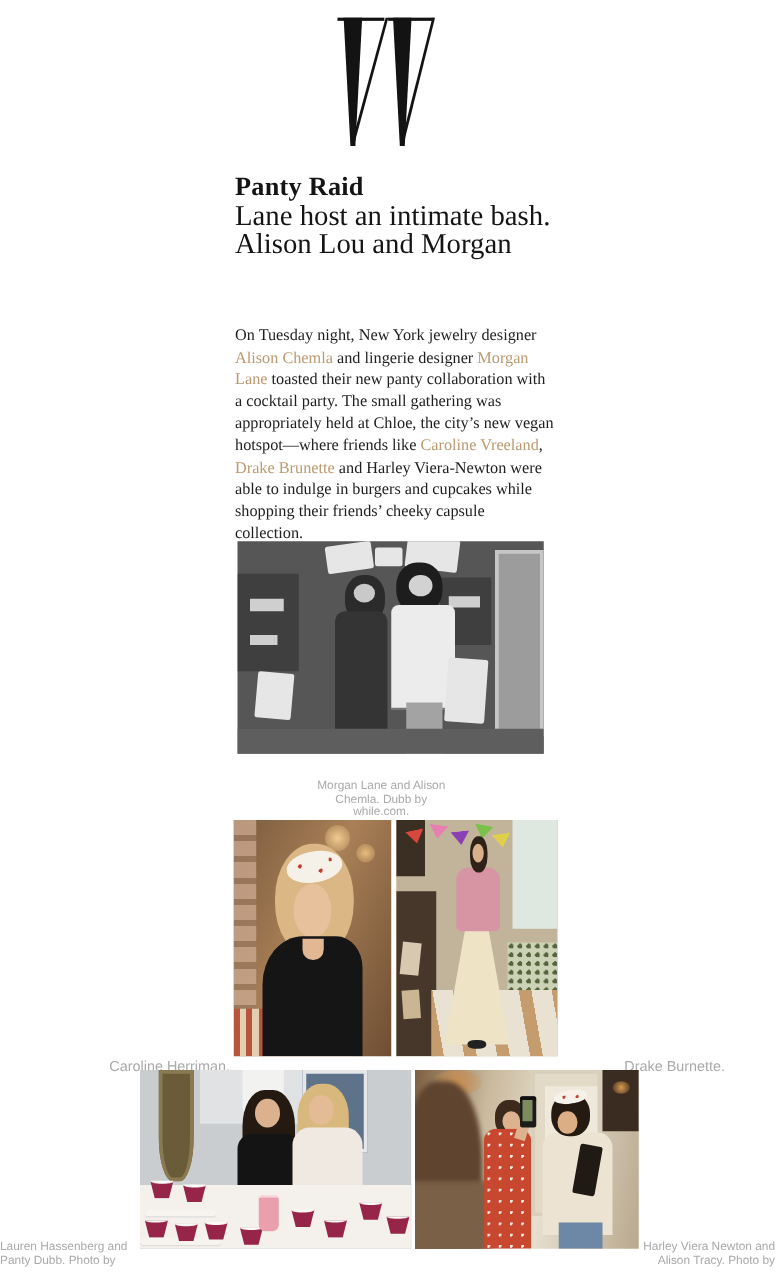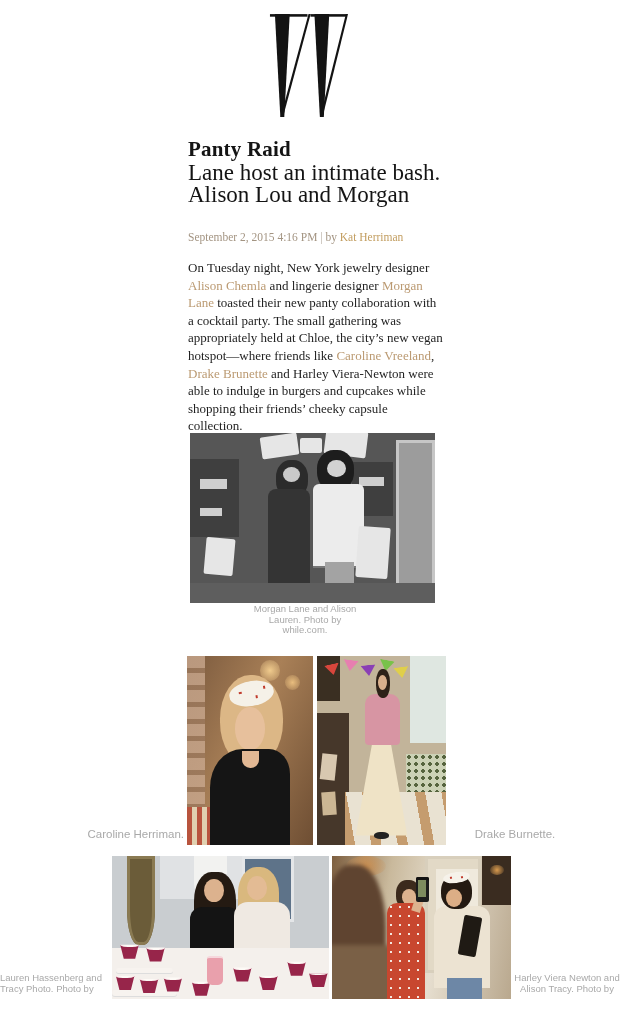--- a/index.html
+++ b/index.html
@@ -19,26 +19,26 @@
   #byline{left:188px;top:231px;font-size:11.5px;color:var(--c-meta,#a39482);white-space:nowrap;}
   #byline a{color:var(--c-author_link,#c29d5f);text-decoration:none;cursor:pointer;}
   #byline .sep{color:#b5aca0;}
 
   
   #body-copy{left:188px;top:259px;width:256px;font-size:13px;line-height:17.6px;
              color:#1e1e1e;}
   #body-copy a.body-link{color:var(--c-link,#bb9a72);text-decoration:none;cursor:pointer;}
 
   
-  .caption{font-family:"Liberation Sans", sans-serif;color:var(--c-caption,#a9a9a9);}
+  .caption{font-family:"Liberation Sans", sans-serif;color:var(--c-caption,#a9a9a9);margin-top:20px;}
   #cap-1{left:225px;top:604px;width:160px;text-align:center;font-size:9.5px;line-height:10.5px;}
   #cap-2{left:50px;top:828px;width:134px;text-align:right;font-size:11.5px;}
-  #cap-3{left:450px;top:828px;width:130px;text-align:center;font-size:11.5px;}
+  #cap-3{left:450px;top:828px;width:130px;text-align:right;font-size:11.5px;}
   #cap-4{left:0px;top:972px;width:110px;text-align:left;font-size:9.5px;line-height:11px;}
-  #cap-5{left:514px;top:972px;width:106px;text-align:center;font-size:9.5px;line-height:11px;}
+  #cap-5{left:514px;top:972px;width:106px;text-align:right;font-size:9.5px;line-height:11px;}
 
   
   .ph{overflow:hidden;background:#888;}
   .ph *{position:absolute;}
   #ph-1{left:190px;top:433px;width:245px;height:170px;background:#565656;}
   #ph-2{left:187px;top:656px;width:126px;height:189px;
         background:linear-gradient(115deg,#7b5a3e,#a98057 45%,#6e4e33);}
   #ph-3{left:317px;top:656px;width:129px;height:189px;background:#c2b49a;}
   #ph-4{left:112px;top:856px;width:217px;height:143px;background:#c9cdd0;}
   #ph-5{left:332px;top:856px;width:179px;height:143px;
@@ -160,26 +160,20 @@
     </svg>
   </a>
 
   <h1 id="title" class="abs" style="margin:0;">Panty Raid</h1>
 
   <div id="subtitle" class="abs">
     <div>Lane host an intimate bash.</div>
     <div>Alison Lou and Morgan</div>
   </div>
 
-  <div id="byline" class="abs">
-    <span>September 2, 2015 4:16 PM</span>
-    <span class="sep">|</span>
-    <span>by</span>
-    <a>Kat Herriman</a>
-  </div>
 
   <p id="body-copy" class="abs" style="margin:0;"><span>On Tuesday night, New York jewelry designer </span><a class="body-link">Alison Chemla</a><span> and lingerie designer </span><a class="body-link">Morgan Lane</a><span> toasted their new panty collaboration with a cocktail party. The small gathering was appropriately held at Chloe, the city’s new vegan hotspot—where friends like </span><a class="body-link">Caroline Vreeland</a><span>, </span><a class="body-link">Drake Brunette</a><span> and Harley Viera-Newton were able to indulge in burgers and cupcakes while shopping their friends’ cheeky capsule collection.</span></p>
 
   <div id="ph-1" class="abs ph">
     <div class="p1-garment" style="left:29%;top:1%;width:15%;height:13%;transform:rotate(-8deg);"></div>
     <div class="p1-garment" style="left:55%;top:-2%;width:17%;height:15%;transform:rotate(7deg);"></div>
     <div class="p1-garment" style="left:45%;top:3%;width:9%;height:9%;"></div>
     <div class="p1-shelf" style="left:0;top:15%;width:20%;height:46%;"></div>
     <div class="p1-item" style="left:4%;top:27%;width:11%;height:6%;"></div>
     <div class="p1-item" style="left:4%;top:44%;width:9%;height:5%;"></div>
@@ -192,21 +186,21 @@
     <div class="p1-dress"></div>
     <div class="p1-hairR"></div>
     <div class="p1-faceR"></div>
     <div class="p1-shirt"></div>
     <div class="p1-jeans"></div>
     <div class="p1-garment" style="left:68%;top:55%;width:13%;height:30%;transform:rotate(4deg);"></div>
     <div class="p1-wall"></div>
   </div>
   <div id="cap-1" class="abs caption">
     <div>Morgan Lane and Alison</div>
-    <div>Lauren. Photo by</div>
+    <div>Chemla. Dubb by</div>
     <div>while.com.</div>
   </div>
 
   <div id="ph-2" class="abs ph">
     <div class="p2-brick"></div>
     <div class="p2-glow1"></div>
     <div class="p2-glow2"></div>
     <div class="p2-seat"></div>
     <div class="p2-hair"></div>
     <div class="p2-mask"></div>
@@ -258,21 +252,21 @@
     <div class="cupcake" style="left:23%;top:85%;"></div>
     <div class="cupcake" style="left:36%;top:88%;"></div>
     <div class="cupcake" style="left:55%;top:78%;"></div>
     <div class="cupcake" style="left:67%;top:84%;"></div>
     <div class="cupcake" style="left:80%;top:74%;"></div>
     <div class="cupcake" style="left:90%;top:82%;"></div>
     <div class="p4-drink"></div>
   </div>
   <div id="cap-4" class="abs caption">
     <div>Lauren Hassenberg and</div>
-    <div>Tracy Photo. Photo by</div>
+    <div>Panty Dubb. Photo by</div>
   </div>
 
   <div id="ph-5" class="abs ph">
     <div class="p5-doorR"></div>
     <div class="p5-darkTR"></div>
     <div class="p5-lamp"></div>
     <div class="p5-glow"></div>
     <div class="p5-hairBlur"></div>
     <div class="p5-shoulder"></div>
     <div class="p5-hairM"></div>

